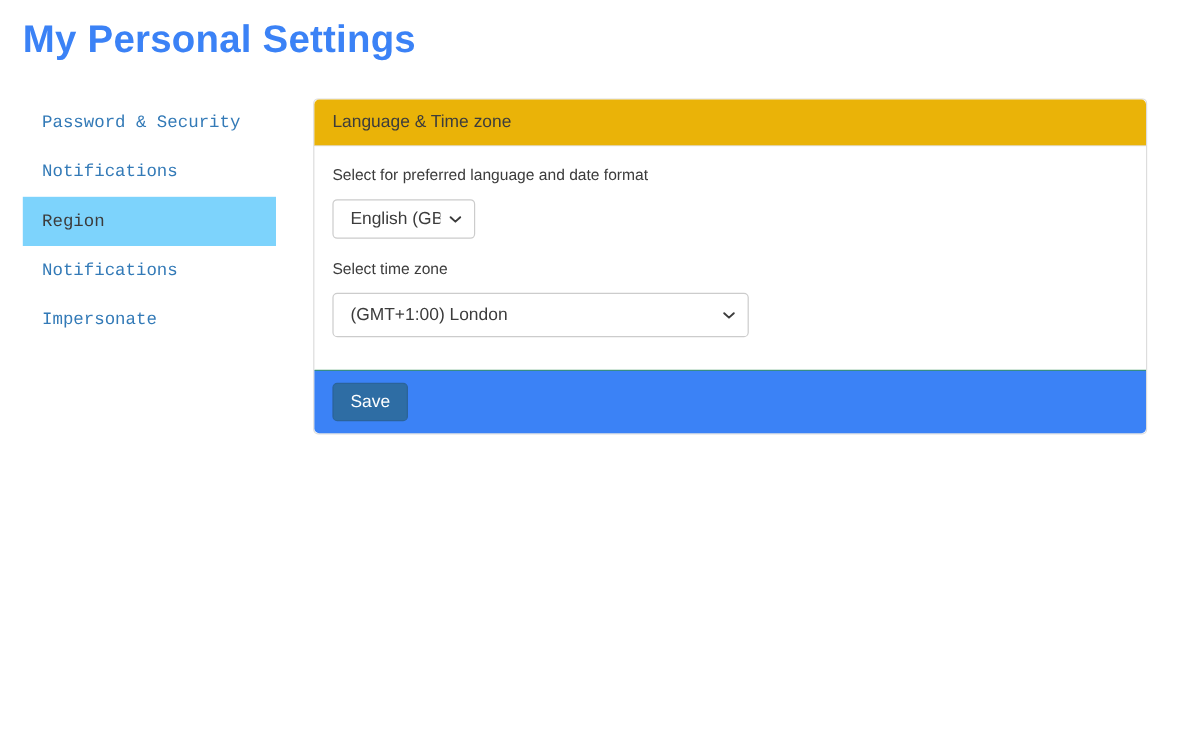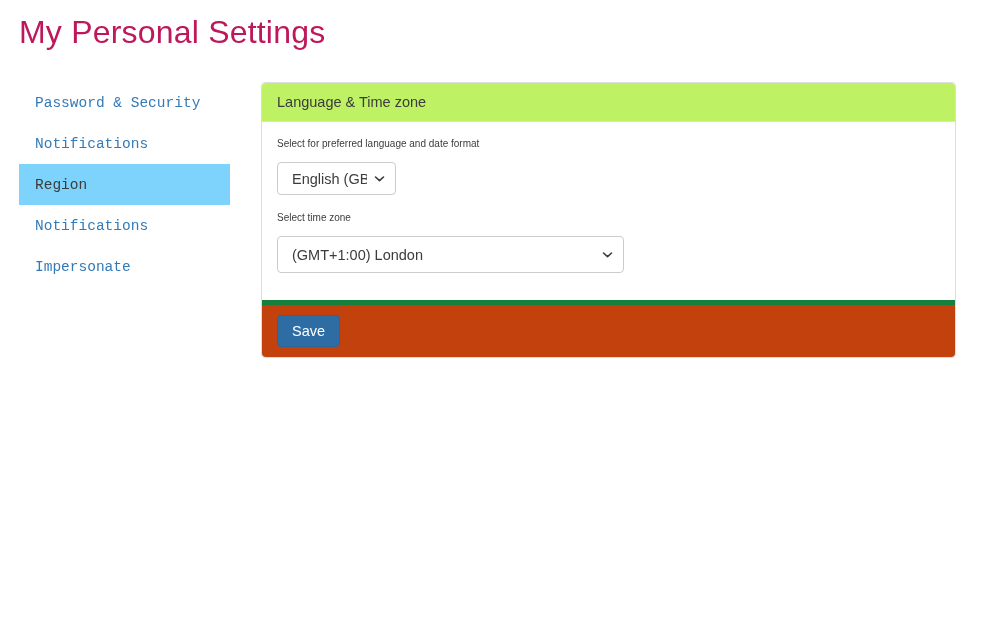--- a/index.html
+++ b/index.html
@@ -4,22 +4,22 @@
 <style>
   * { margin: 0; padding: 0; box-sizing: border-box; }
   html, body { width: 1002px; height: 619px; background: #ffffff; }
   body {
     font-family: "Liberation Sans", "DejaVu Sans", sans-serif;
     color: #3c3c3c;
     overflow: hidden;
   }
   .page-title {
     font-size: 32px;
-    font-weight: 400;
-    color: #be185d;
+    font-weight: 700;
+    color: #3b82f6;
     margin: 14px 0 0 19px;
     letter-spacing: 0.2px;
   }
   .layout {
     display: flex;
     margin: 31px 46px 0 19px;
     align-items: flex-start;
   }
   
   .sidebar {
@@ -46,33 +46,33 @@
     color: #3c3c3c;
   }
   
   .panel {
     flex: 1 1 auto;
     border: 1px solid #ddd;
     border-radius: 4px;
     background: #fff;
   }
   .panel-heading {
-    background: #bef264;
+    background: #eab308;
     border-bottom: 1px solid #ddd;
     border-radius: 4px 4px 0 0;
     padding: 11px 15px;
     font-size: 14.5px;
     color: #3c3c3c;
   }
   .panel-body {
     padding: 16px 15px 27px 15px;
   }
   .form-label {
     display: block;
-    font-size: 10px;
+    font-size: 13px;
     color: #3c3c3c;
     margin-bottom: 13px;
   }
   .select-wrap {
     position: relative;
     display: inline-block;
   }
   .select-wrap.language { margin-bottom: 17px; }
   .select-wrap.timezone { margin-bottom: 0; }
   select {
@@ -94,22 +94,22 @@
   .chevron {
     position: absolute;
     right: 11px;
     top: 50%;
     transform: translateY(-50%);
     pointer-events: none;
     display: flex;
   }
   
   .panel-footer {
-    background: #c2410c;
-    border-top: 5px solid #15803d;
+    background: #3b82f6;
+    border-top: 1px solid #15803d;
     border-radius: 0 0 4px 4px;
     padding: 10px 15px;
   }
   .btn-save {
     display: inline-block;
     background: #2e6da4;
     border: 1px solid #2b639a;
     border-radius: 4px;
     color: #ffffff;
     font-family: "Liberation Sans", "DejaVu Sans", sans-serif;

